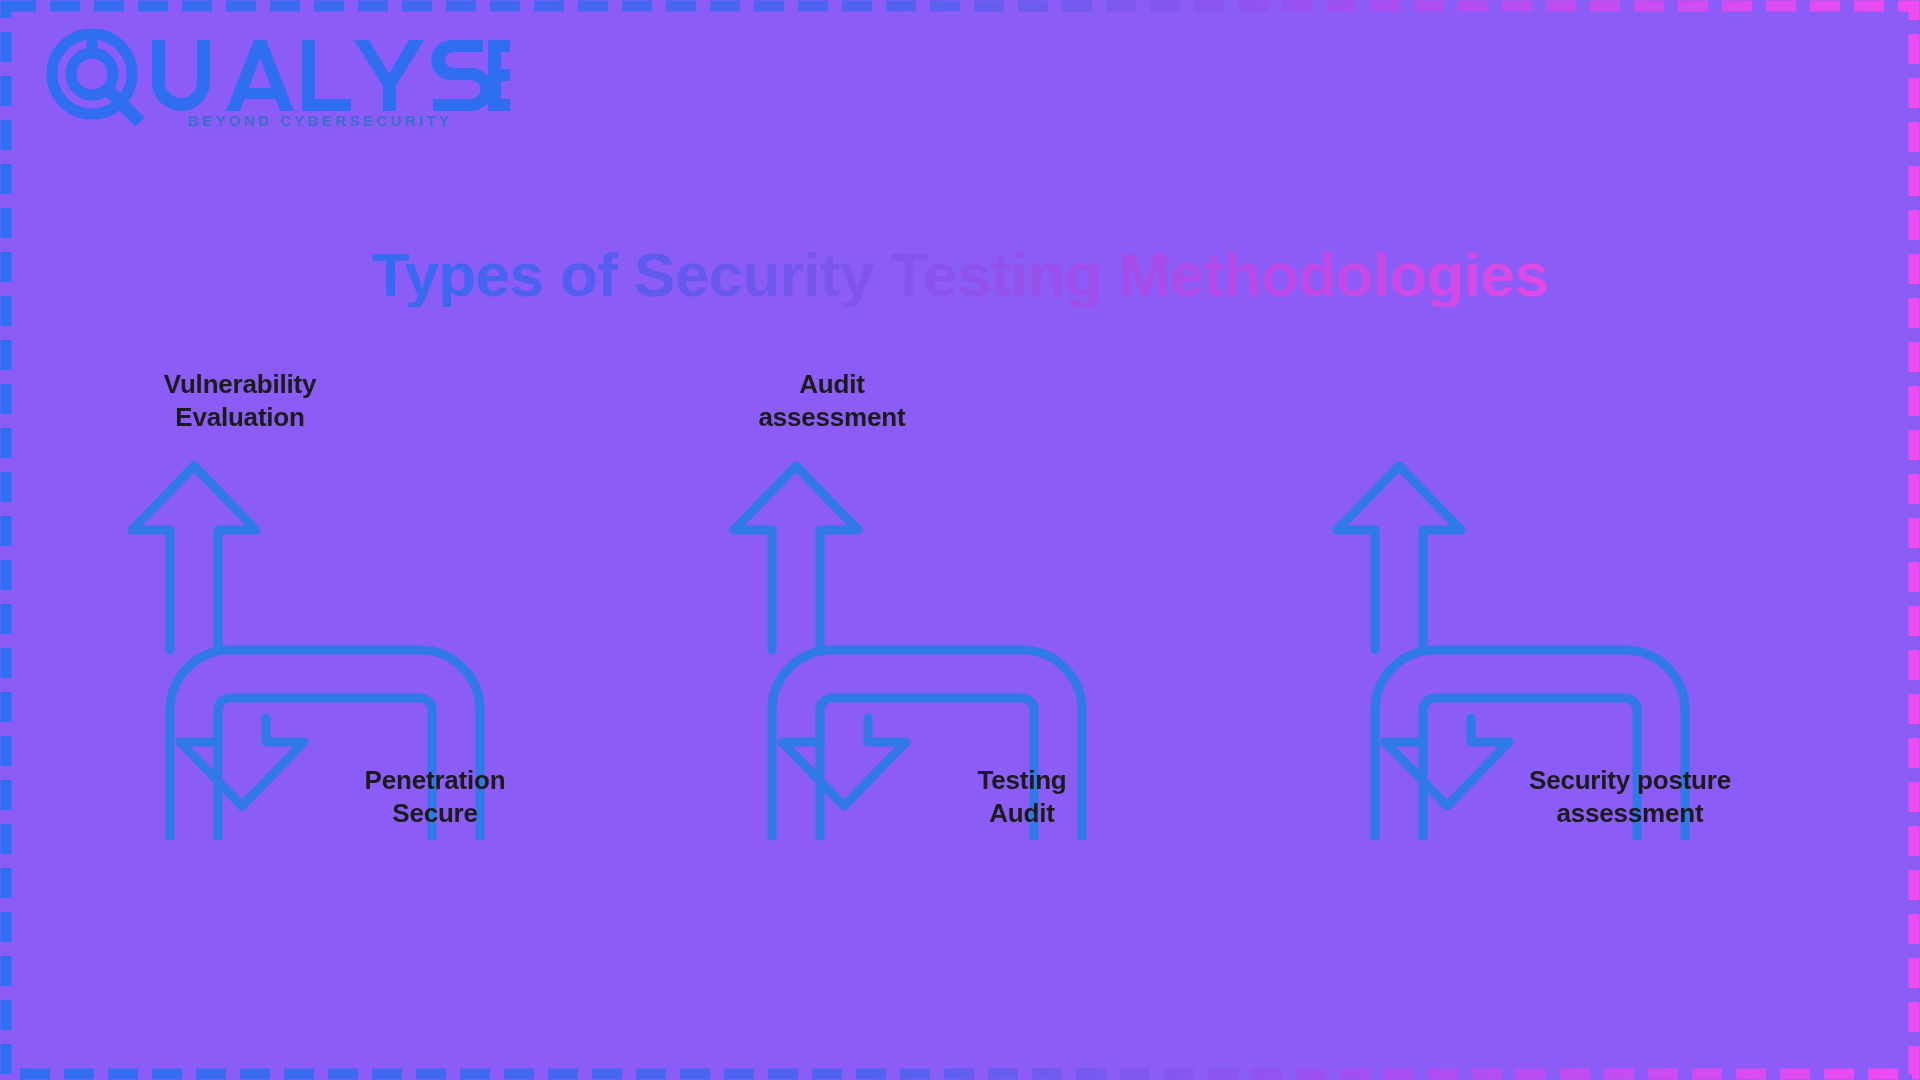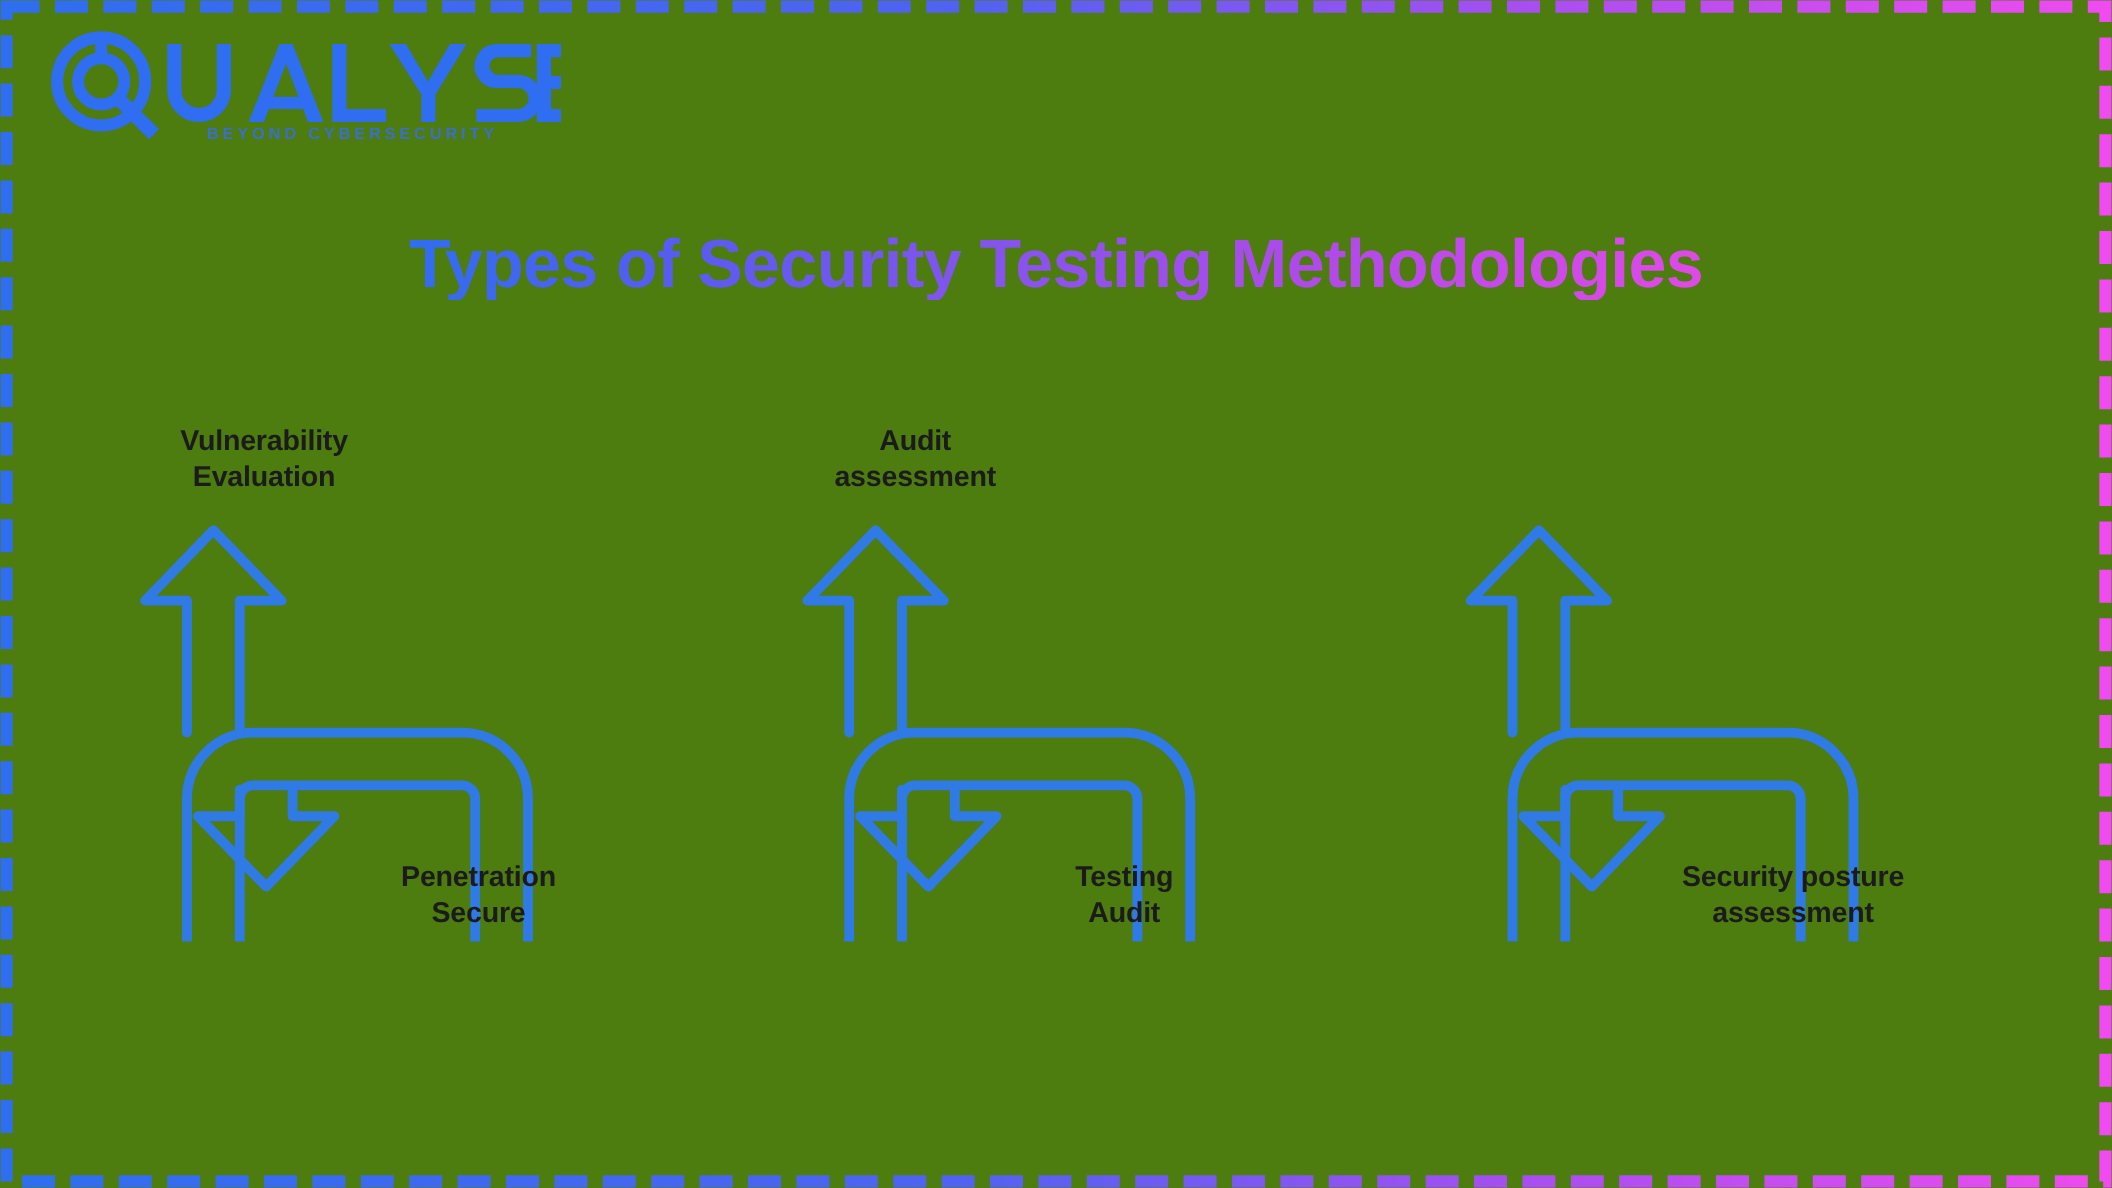--- a/index.html
+++ b/index.html
@@ -7,21 +7,21 @@
   html, body {
     width:1920px; height:1080px;
     background:#ffffff;
     font-family:"Liberation Sans", sans-serif;
     overflow:hidden;
   }
 
   #canvas {
     position:relative;
     width:1920px; height:1080px;
-    background:#4d7c0f;
+    background:#8b5cf6;
   }
 
   
   .border-layer {
     position:absolute;
     inset:0;
     pointer-events:none;
     z-index:40;
   }
   .border-layer svg { display:block; width:1920px; height:1080px; }
@@ -47,36 +47,36 @@
     display:inline-block;
     font-family:"Liberation Sans", sans-serif;
     font-size:62px;
     font-weight:bold;
     letter-spacing:-0.6px;
     line-height:1.05;
     background-image:linear-gradient(108deg,#2f6ef0 0%,#5a5bef 22%,#8a53ec 48%,#b04ae8 70%,#e04ae6 100%);
     -webkit-background-clip:text;
     background-clip:text;
     color:transparent;
+    margin-top:34px;
     -webkit-text-fill-color:transparent;
   }
 
   
   .groups {
     position:absolute;
     left:0; top:0;
     width:1920px; height:1080px;
     z-index:10;
   }
   .group {
     position:absolute;
     width:560px;
     height:560px;
     top:370px;
-    margin-top:16px;
   }
   .group.g1 { left:70px; }
   .group.g2 { left:672px; }
   .group.g3 { left:1275px; }
 
   .group .art {
     position:absolute;
     left:0; top:90px;
     width:560px; height:380px;
   }

